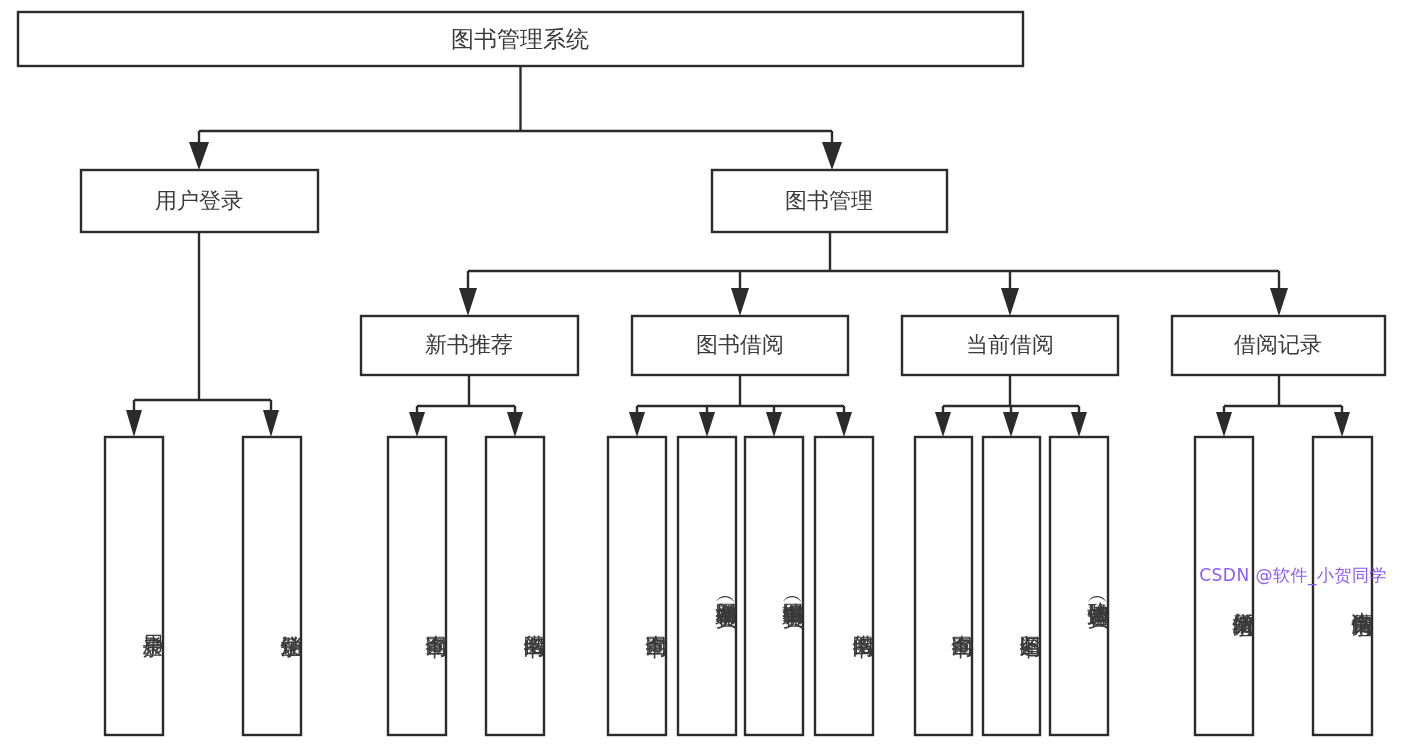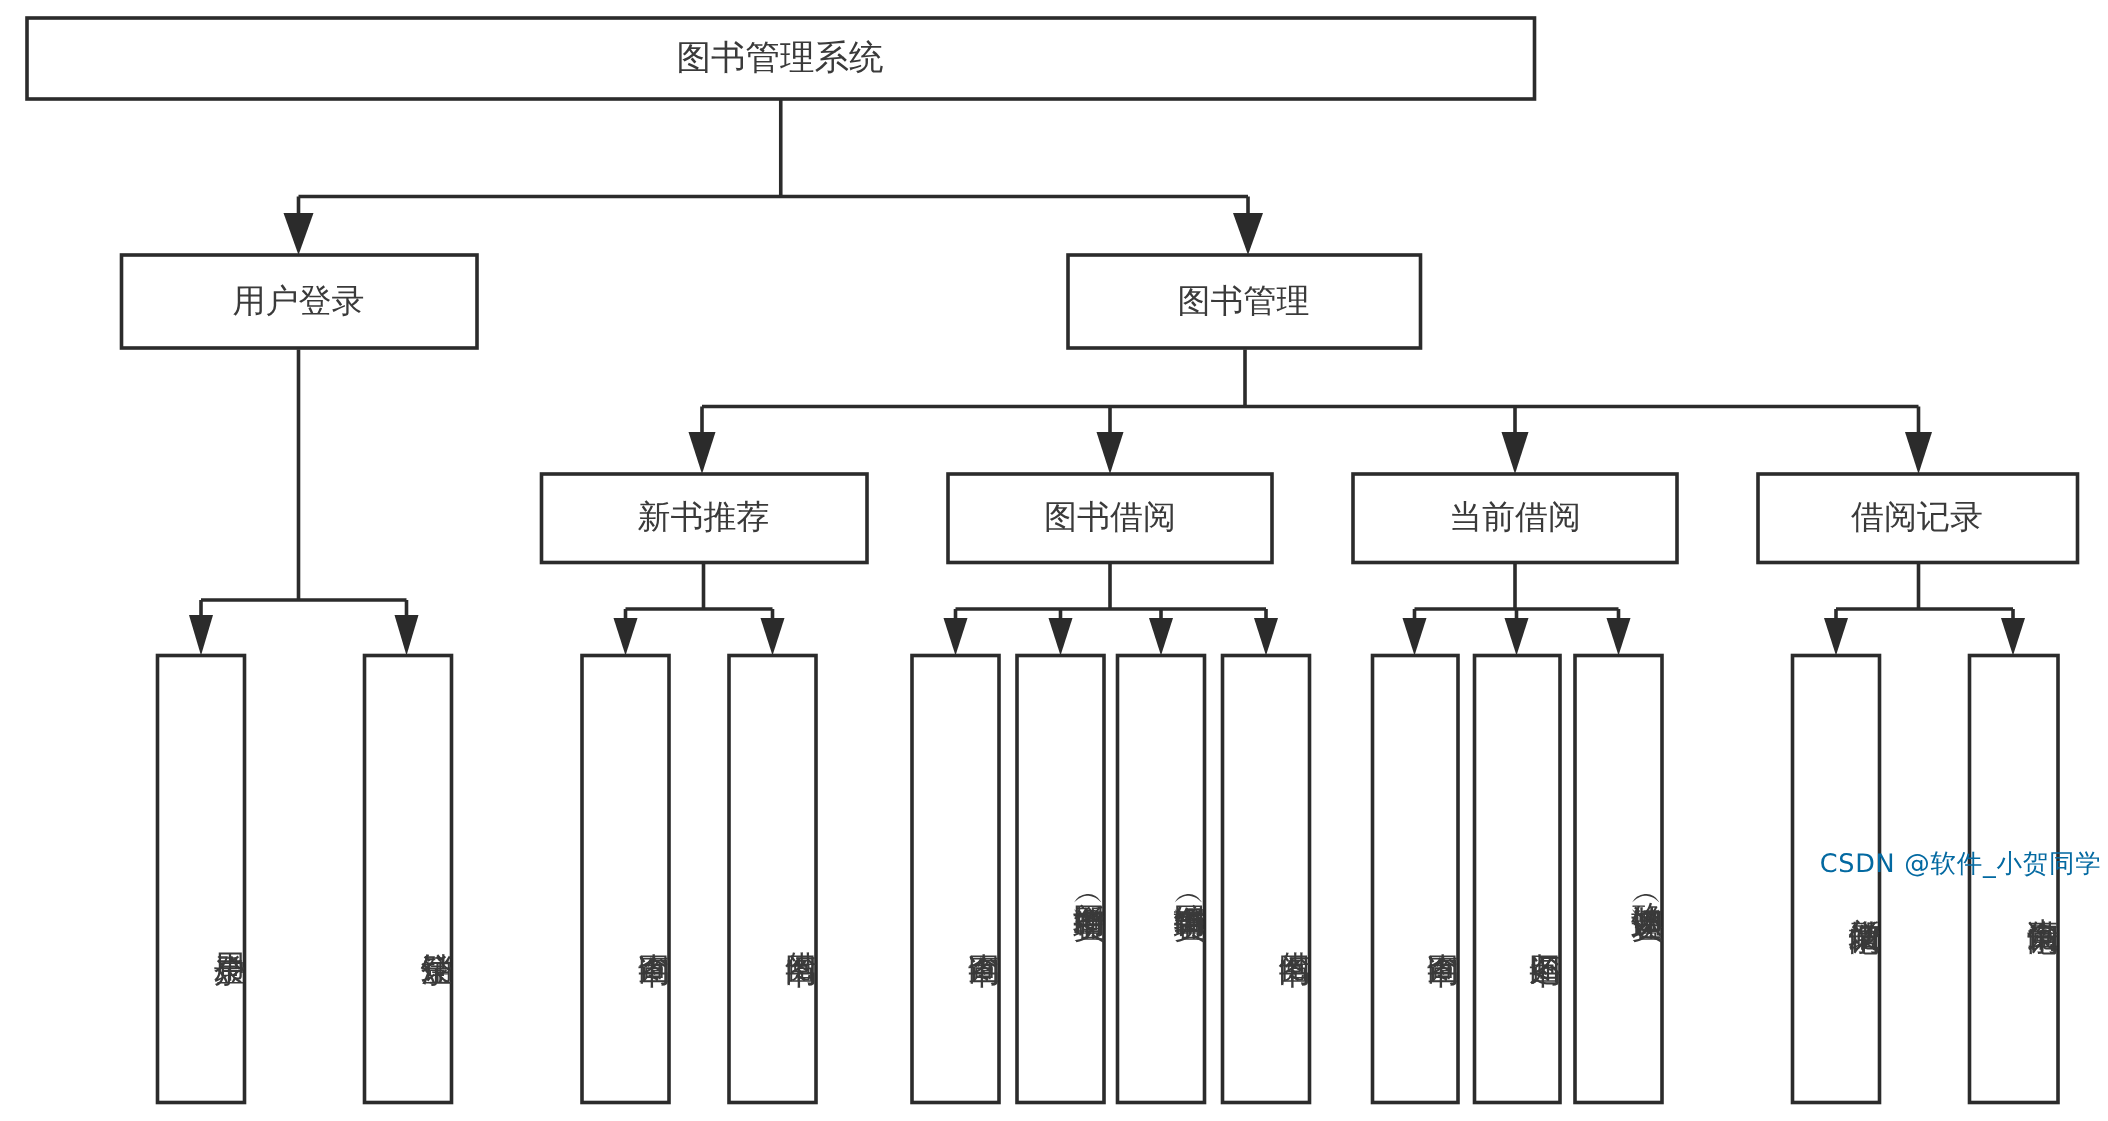--- a/index.html
+++ b/index.html
@@ -68,25 +68,25 @@
     color: #3a3a3a;
     letter-spacing: 1px;
     white-space: nowrap;
     display: flex;
     align-items: flex-start;
     justify-content: center;
     pointer-events: none;
   }
   .watermark {
     position: absolute;
-    right: 4px;
+    right: 18px;
     bottom: 4px;
     font-family: "DejaVu Sans", "Liberation Sans", sans-serif;
     font-size: 17px;
-    color: #0369a1;
+    color: #8b5cf6;
     letter-spacing: 0.5px;
     user-select: none;
   }
 </style>
 </head>
 <body>
 
 <div id="diagram-root">
 
   <svg id="flow-svg" viewBox="0 0 1405 747">

